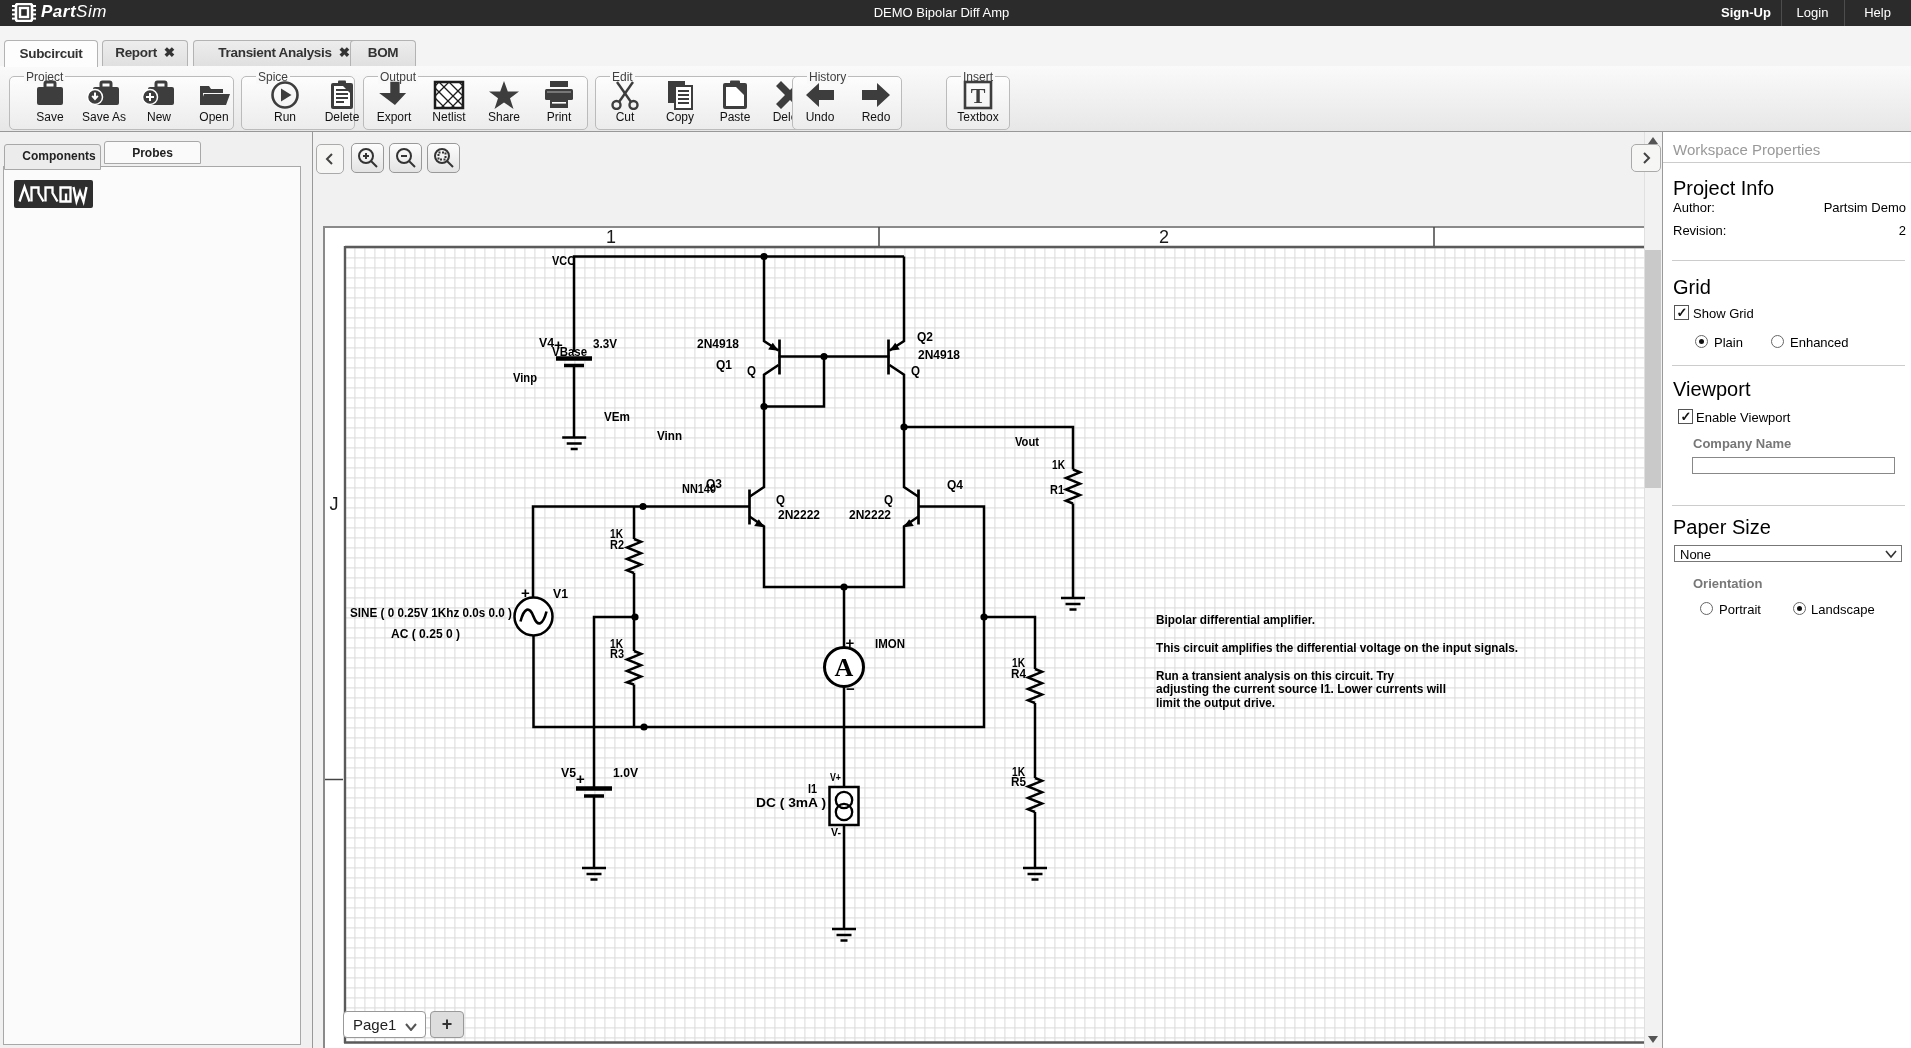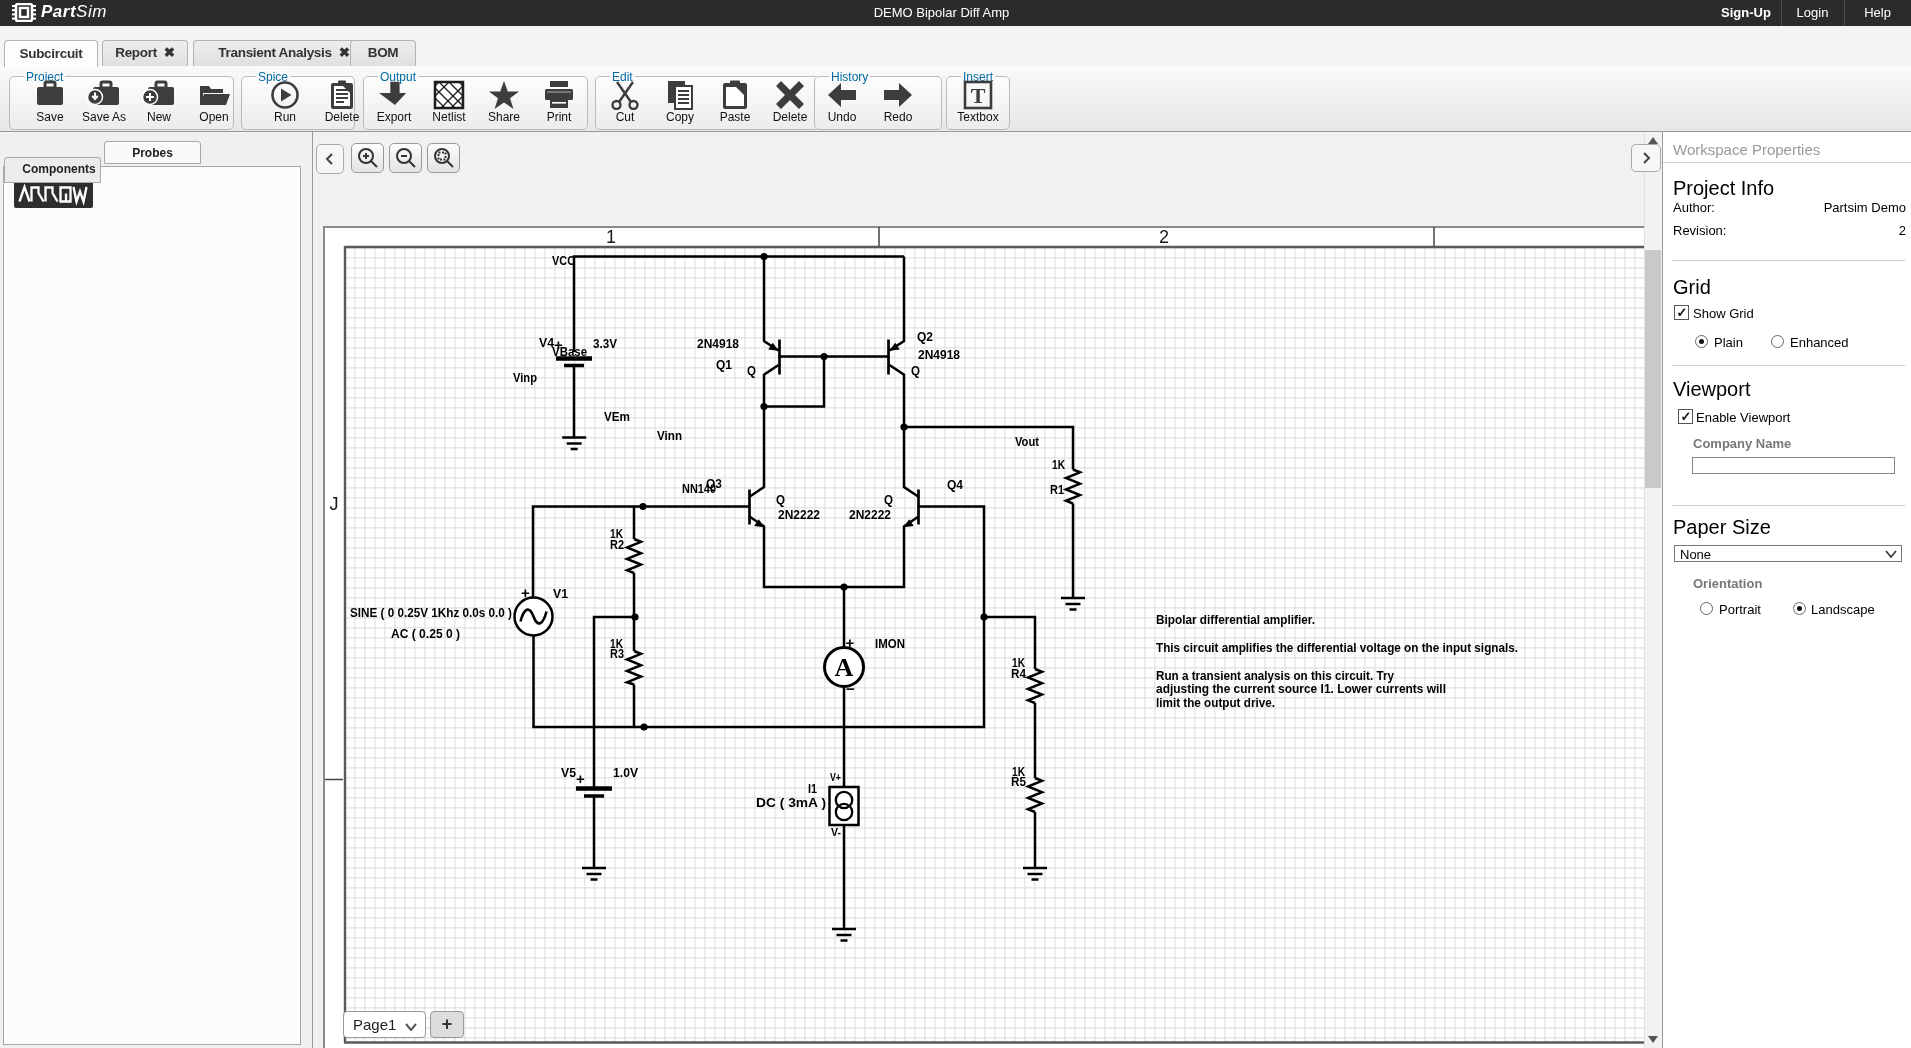--- a/index.html
+++ b/index.html
@@ -13,21 +13,21 @@
 .navitem { position:absolute; top:0; height:26px; line-height:25px; text-align:center; font-size:13px; color:#fff; }
 .navsep { position:absolute; top:0; width:1px; height:26px; background:#4d4d4d; }
 
 #tabrow { position:absolute; left:0; top:26px; width:1911px; height:40px; background:#f4f4f4; }
 .tab { position:absolute; top:14px; height:26px; border:1px solid #b3b3b3; border-bottom:none; border-radius:4px 4px 0 0; font-size:13.5px; letter-spacing:-0.3px; font-weight:bold; color:#333; text-align:center; background:linear-gradient(#ededed,#e0e0e0); }
 .tab.active { background:#fdfdfd; height:27px; z-index:5; }
 .tab .x { font-weight:bold; }
 
 #toolbar { position:absolute; left:0; top:66px; width:1911px; height:66px; background:linear-gradient(#fafafa,#e7e7e7); border-bottom:1px solid #989898; }
 .group { position:absolute; top:10px; height:54px; border:1px solid #bbb; border-radius:5px; background:linear-gradient(#fdfdfd,#ececec); }
-.glabel { position:absolute; top:-7px; left:10px; background:transparent; padding:0 4px; font-size:12px; color:#0369a1; }
+.glabel { position:absolute; top:-7px; left:10px; background:transparent; padding:0 4px; font-size:12px; color:#404040; }
 .glabel span { background:#f9f9f9; padding:0 2px; }
 .tbtn { position:absolute; top:3px; width:54px; height:50px; text-align:center; }
 .tbtn svg { display:block; margin:0 auto; }
 .tbtn .lbl { font-size:12px; color:#111; margin-top:0px; }
 
 #leftwrap { position:absolute; left:0; top:132px; width:312px; height:916px; background:#f0f0f0; }
 .ltab { position:absolute; height:23px; border:1px solid #a8a8a8; border-radius:3px 3px 0 0; font-size:12px; font-weight:bold; color:#222; text-align:center; line-height:22px; }
 #lpanel { position:absolute; left:3px; top:34px; width:298px; height:879px; background:#fbfbfb; border:1px solid #a8a8a8; }
 #arrowlogo { position:absolute; left:10px; top:13px; width:79px; height:28px; background:#2e2e2e; border-radius:2px; }
 #leftdivider { position:absolute; left:312px; top:132px; width:1px; height:916px; background:#999; }
@@ -231,21 +231,21 @@
             <rect x="7" y="1" width="18" height="6"></rect>
             <rect x="2" y="9" width="28" height="11" rx="1.5"></rect>
             <rect x="7" y="20" width="18" height="8"></rect>
             <rect x="9" y="22" width="14" height="1.6" fill="#fff"></rect>
             <rect x="4" y="11" width="24" height="2" fill="#777"></rect>
           </g>
         </svg>
         <div class="lbl">Print</div>
       </div>
   </div>
-  <div class="group" style="left:814px;width:128px;">
+  <div class="group" style="left:792px;width:110px;">
       <div class="glabel"><span>History</span></div>
     <div class="tbtn" style="left:0px">
         <svg width="32" height="30" viewBox="0 0 32 30">
           <path d="M15 3 L15 10 L30 10 L30 20 L15 20 L15 27 L2 15 z" fill="#3d3d3d"></path>
         </svg>
         <div class="lbl">Undo</div>
       </div>
     <div class="tbtn" style="left:56px">
         <svg width="32" height="30" viewBox="0 0 32 30">
           <path d="M17 3 L17 10 L2 10 L2 20 L17 20 L17 27 L30 15 z" fill="#3d3d3d"></path>
@@ -259,21 +259,21 @@
         <svg width="30" height="30" viewBox="0 0 30 30">
           <rect x="2" y="2" width="26" height="26" fill="none" stroke="#3d3d3d" stroke-width="2.6"></rect>
           <text x="15" y="23" font-family="Liberation Serif,serif" font-size="22" font-weight="bold" fill="#3d3d3d" text-anchor="middle">T</text>
         </svg>
         <div class="lbl">Textbox</div>
       </div>
   </div>
 </div>
 
 <div id="leftwrap">
-  <div class="ltab" style="left:4px;top:25px;width:97px;background:#ececec;height:26px;z-index:3;padding-left:13px;">Components</div>
+  <div class="ltab" style="left:4px;top:12px;width:97px;background:#ececec;height:26px;z-index:3;padding-left:13px;">Components</div>
   <div class="ltab" style="left:104px;top:9px;width:97px;background:#fafafa;">Probes</div>
   <div id="lpanel">
     <div id="arrowlogo">
       <svg width="79" height="28" viewBox="0 0 79 28">
         <g fill="none" stroke="#fff" stroke-width="2.35" stroke-linejoin="miter">
         <path d="M5.5 21.5 L10.5 7 L15.5 21.5"></path>
         <path d="M17.5 21.5 L17.5 7.5 L24.5 7.5 L24.5 13 L29.5 21.5"></path>
         <path d="M31.5 21.5 L31.5 7.5 L38.5 7.5 L38.5 13 L43.5 21.5"></path>
         <path d="M46.5 21.5 V7.5 H56.5 V21.5 H46.5 z M52 21 V13.5"></path>
         <path d="M59.5 7 L62.5 21.5 L66 11.5 L69.5 21.5 L72.5 7"></path>

